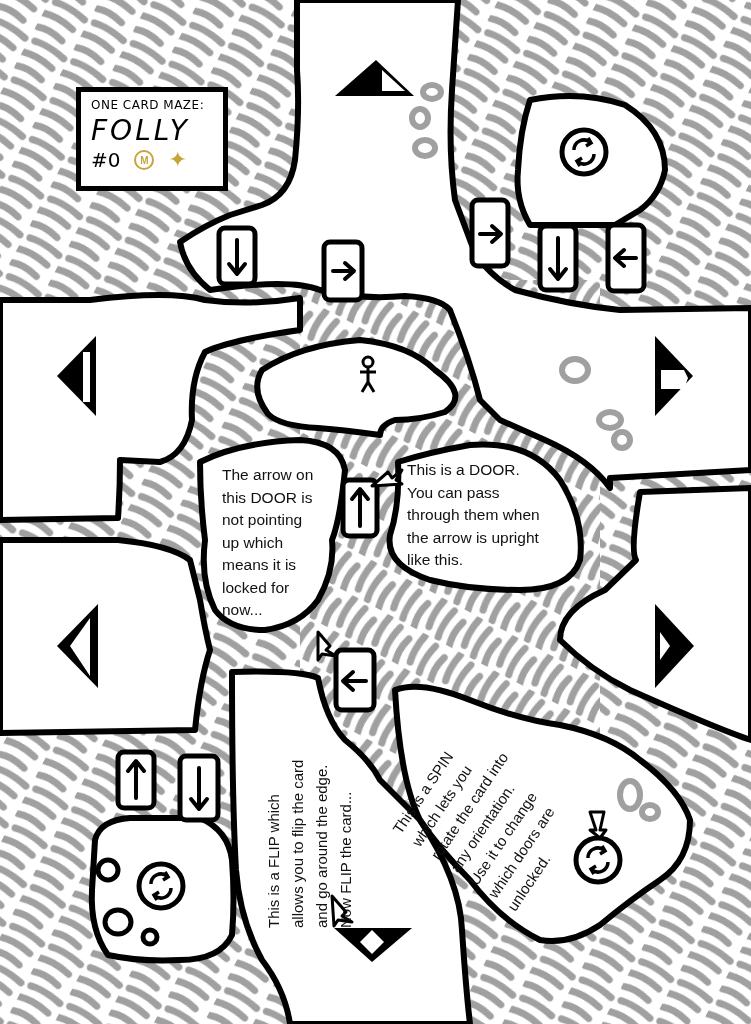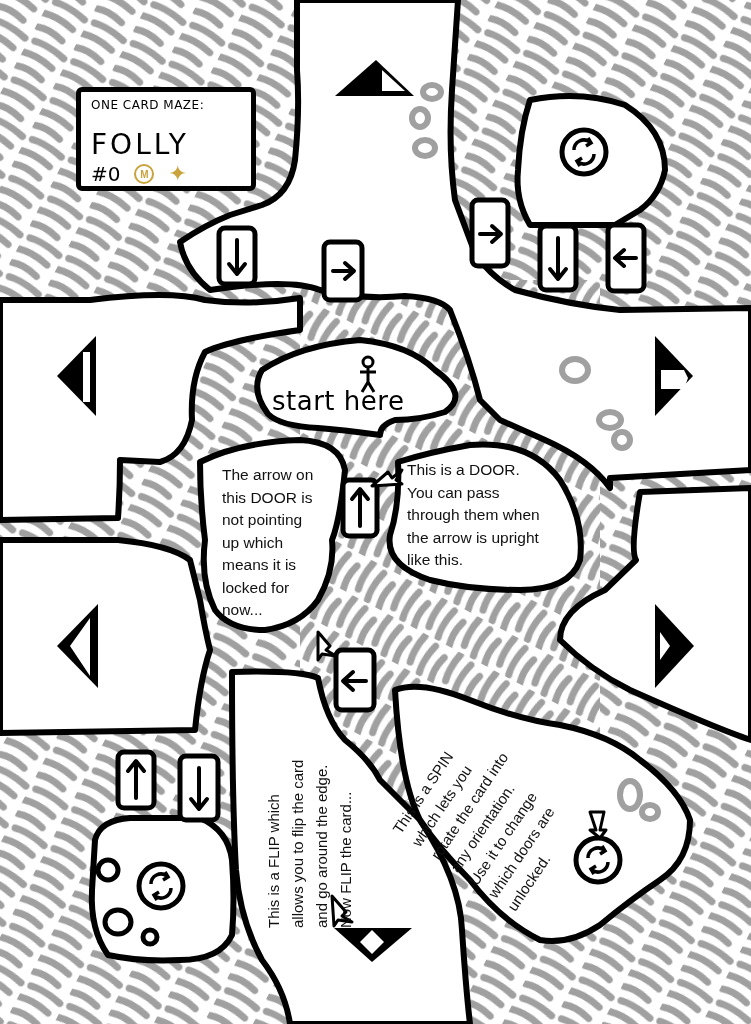--- a/index.html
+++ b/index.html
@@ -1,25 +1,25 @@
 <!DOCTYPE html>
 <html><head>
   <meta charset="utf-8">
   <style>
     html, body { margin: 0; padding: 0; background: #ffffff; }
     body { width: 751px; height: 1024px; overflow: hidden; position: relative; font-family: "Liberation Sans", sans-serif; }
     .card { position: absolute; left: 0; top: 0; width: 751px; height: 1024px; background: #ffffff; }
     svg.maze { position: absolute; left: 0; top: 0; width: 751px; height: 1024px; }
     .title-box {
-      position: absolute; left: 76px; top: 87px; width: 180px; height: 104px;
-      background: #fff; border: 5px solid #000; border-radius: 6px; box-sizing: border-box;
+      position: absolute; left: 76px; top: 87px; width: 152px; height: 104px;
+      background: #fff; border: 5px solid #000; border-radius: 0; box-sizing: border-box;
       padding: 6px 8px 0 10px;
     }
     .title-sub { font-family: "DejaVu Sans", sans-serif; font-size: 12px; letter-spacing: 0.5px; color: #000; white-space: nowrap; }
-    .title-main { font-family: "DejaVu Sans", sans-serif; font-size: 28px; letter-spacing: 3px; color: #000; line-height: 34px; margin-top: 16px; }
+    .title-main { font-family: "DejaVu Sans", sans-serif; font-size: 28px; letter-spacing: 3px; color: #000; line-height: 34px; margin-top: 2px; font-style: italic; }
     .title-row { display: flex; align-items: center; gap: 14px; margin-top: 0px; }
     .title-num { font-family: "DejaVu Sans", sans-serif; font-size: 20px; color: #000; }
     .coin { width: 20px; height: 20px; border-radius: 50%; border: 2px solid #c9a43c; box-sizing: border-box; display: flex; align-items: center; justify-content: center; font-size: 10px; color: #c9a43c; font-weight: bold; }
     .star { color: #c9a43c; font-size: 22px; line-height: 20px; }
     .txt { position: absolute; color: #111; font-family: "Liberation Sans", sans-serif; font-size: 15.5px; line-height: 22.5px; white-space: pre; }
     .start-text { position: absolute; left: 272px; top: 386px; font-family: "DejaVu Sans", sans-serif; font-size: 26px; color: #000; letter-spacing: 0.5px; }
   </style>
 </head>
 <body>
 
@@ -192,21 +192,20 @@
   <div class="title-box">
     <div class="title-sub">ONE CARD MAZE:</div>
     <div class="title-main">FOLLY</div>
     <div class="title-row">
       <span class="title-num">#0</span>
       <span class="coin">M</span>
       <span class="star">✦</span>
     </div>
   </div>
 
-  <div class="start-text">start here</div>
 
   <div class="txt" style="left:407px; top:459px;">This is a DOOR.
 You can pass
 through them when
 the arrow is upright
 like this.</div>
   <div class="txt" style="left:222px; top:464px;">The arrow on
 this DOOR is
 not pointing
 up which

